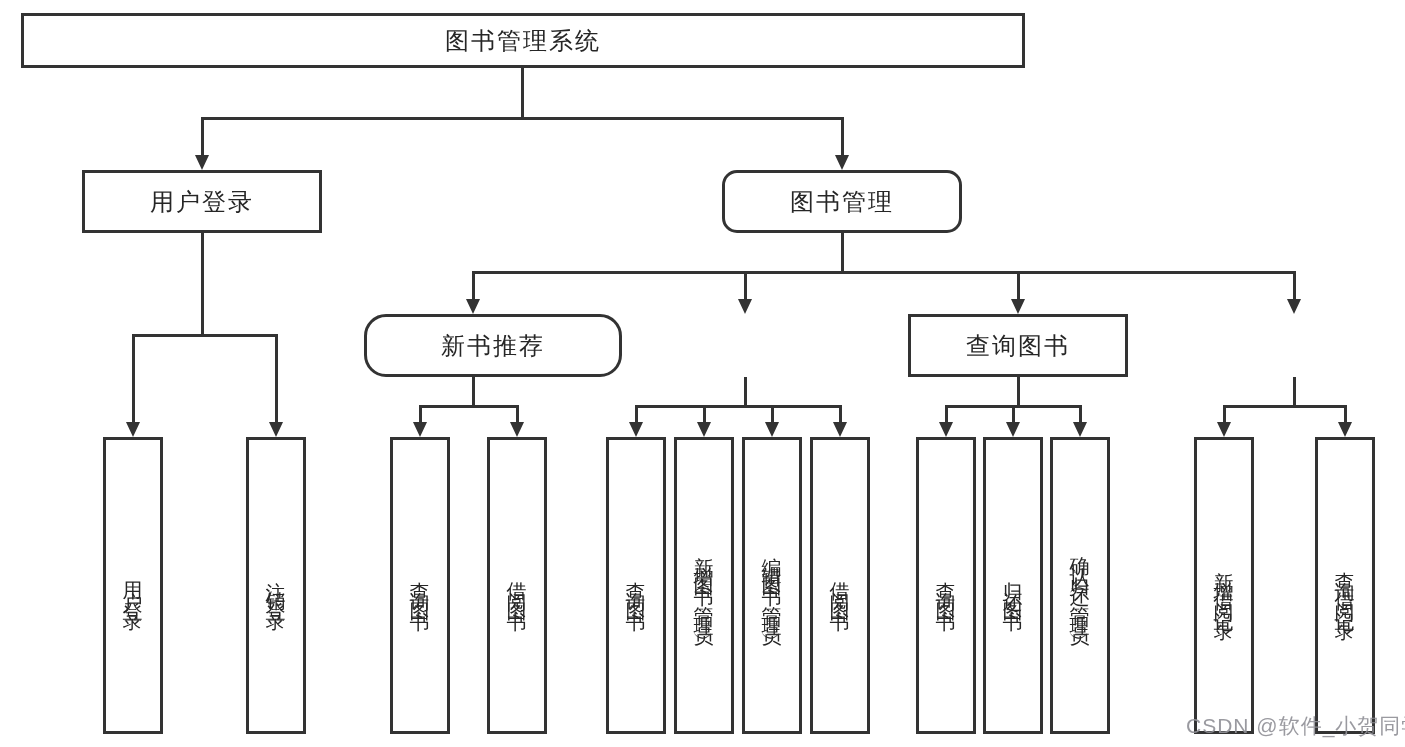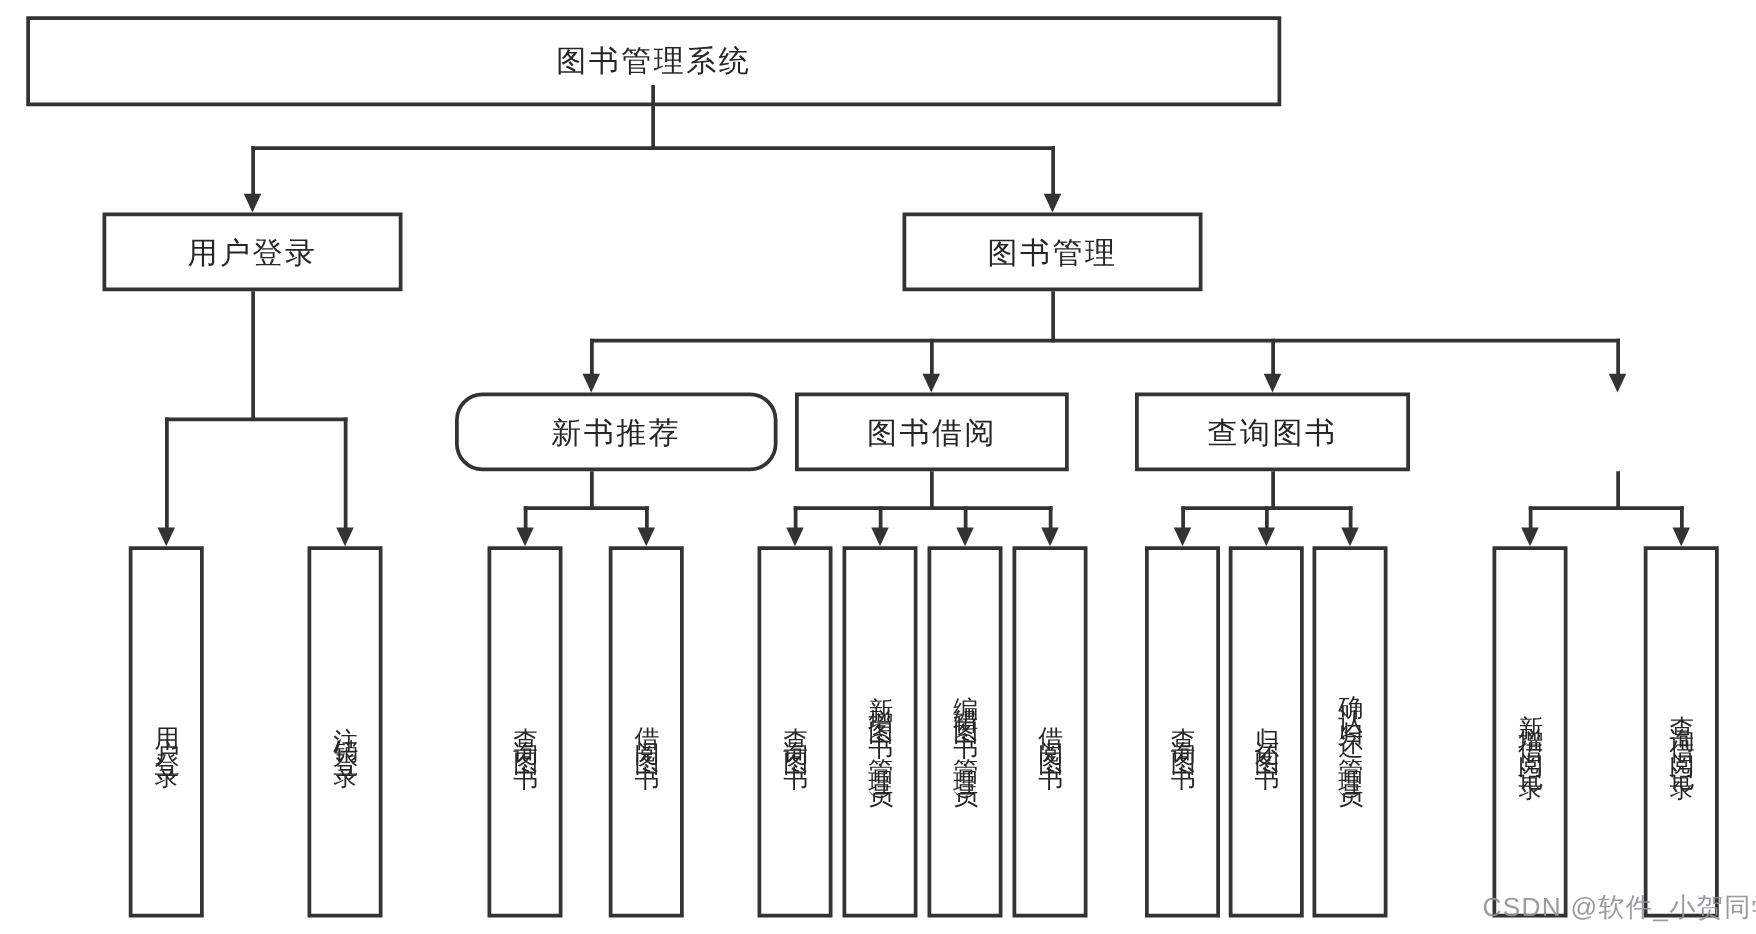--- a/index.html
+++ b/index.html
@@ -60,39 +60,36 @@
     letter-spacing: 1px;
     color: rgba(145, 145, 152, 0.92);
     white-space: nowrap;
   }
 </style>
 </head>
 <body>
 
 <div id="canvas">
 
-  <div class="box" style="left:21px; top:13px; width:1004px; height:72px;">
+  <div class="box" style="left:21px; top:13px; width:1004px; height:55px;">
     <span class="h-label">图书管理系统</span>
   </div>
 
   <div class="box" style="left:82px; top:170px; width:240px; height:63px;">
     <span class="h-label">用户登录</span>
   </div>
 
-  <div class="box" style="left:722px; top:170px; width:240px; height:63px;">
+  <div class="box" style="left:722px; top:170px; width:240px; height:63px;border-radius:15px;">
     <span class="h-label">图书管理</span>
   </div>
 
   <div class="box" style="left:364px; top:314px; width:258px; height:63px;border-radius:22px;">
     <span class="h-label">新书推荐</span>
   </div>
 
-  <div class="box" style="left:636px; top:314px; width:219px; height:63px;">
-    <span class="h-label">图书借阅</span>
-  </div>
 
   <div class="box" style="left:908px; top:314px; width:220px; height:63px;">
     <span class="h-label">查询图书</span>
   </div>
 
 
   <div class="box leaf" style="left:103px; top:437px; width:60px; height:297px;">
     <span class="v-label">用户登录</span>
   </div>
 

